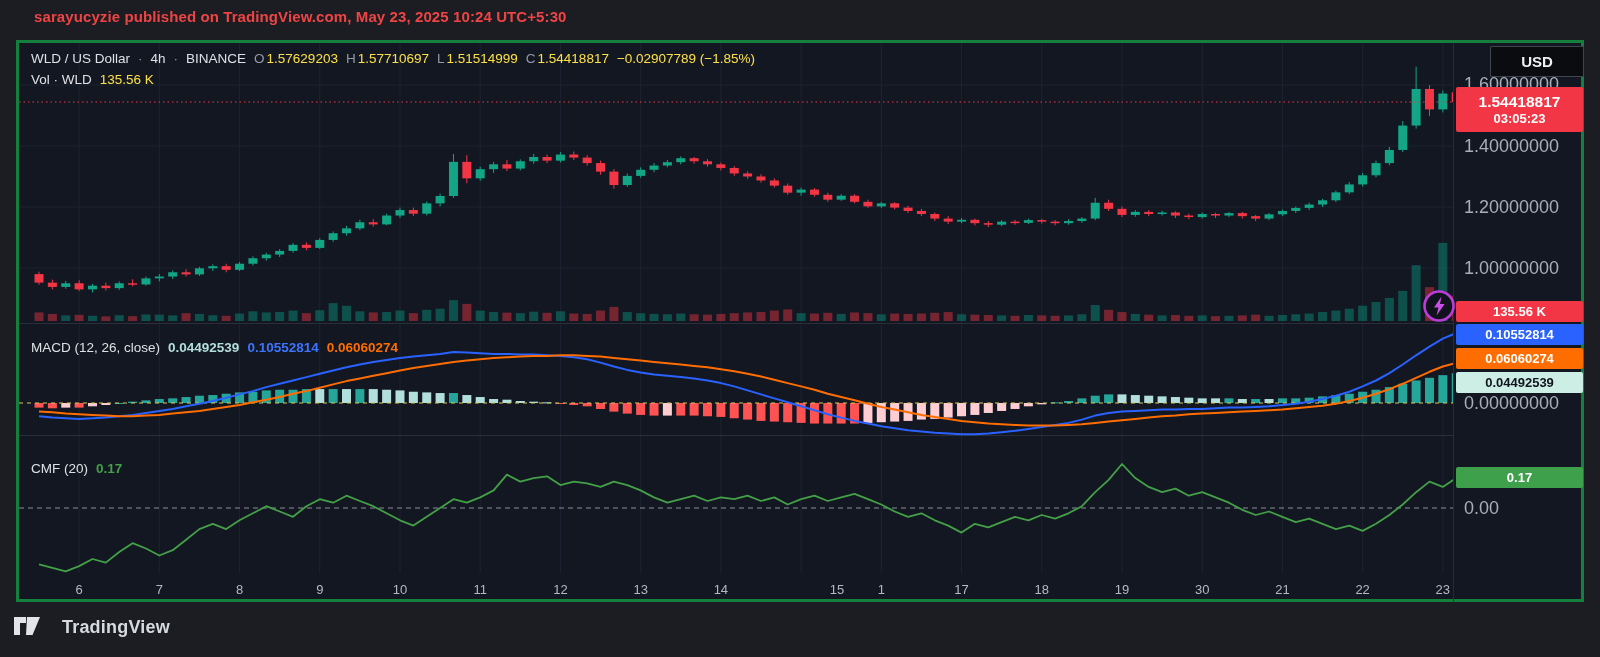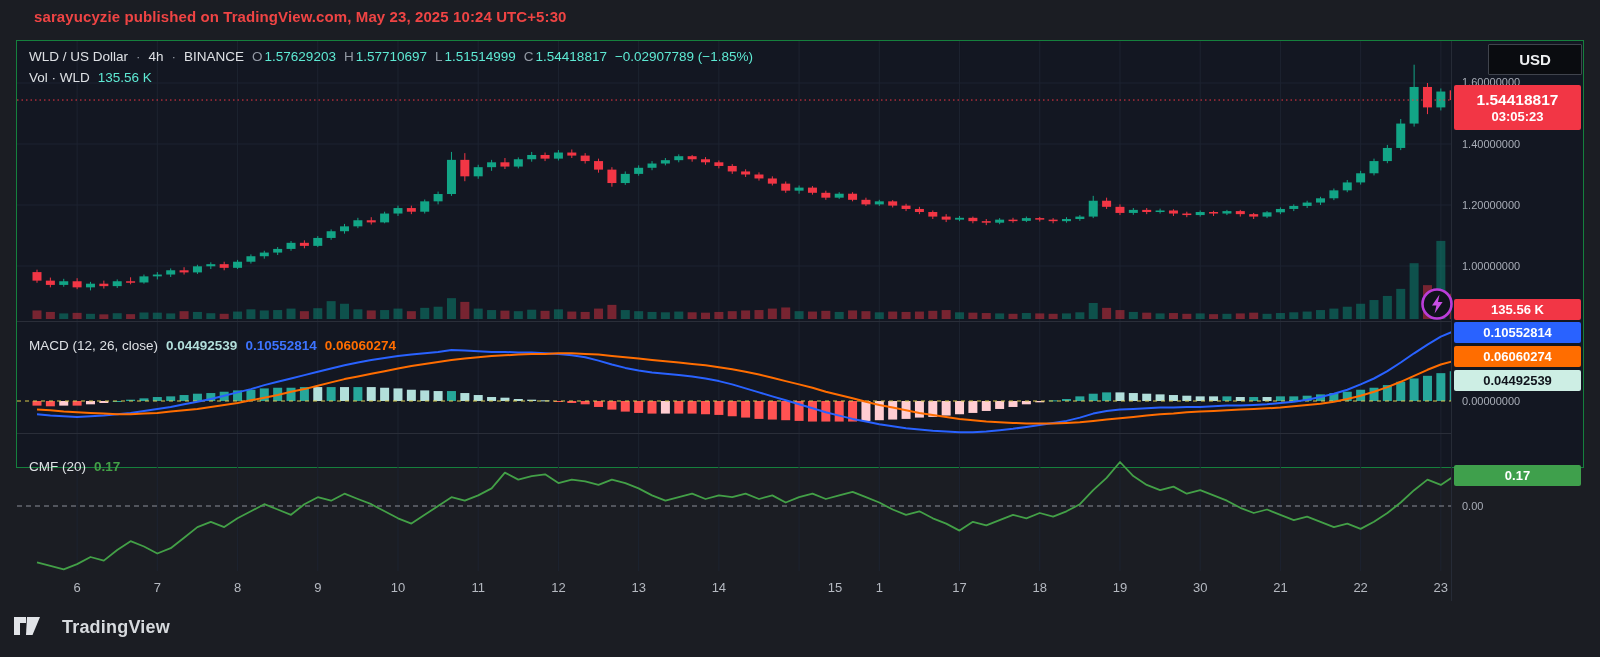--- a/index.html
+++ b/index.html
@@ -1,31 +1,31 @@
 <!DOCTYPE html>
 <html><head>
 <meta charset="utf-8">
 <style>
   html,body{margin:0;padding:0}
   body{width:1600px;height:657px;background:#1b1d23;font-family:"Liberation Sans",sans-serif;position:relative;overflow:hidden;color:#d1d4dc}
   .topbar{position:absolute;left:34px;top:8px;font-size:15px;font-weight:700;color:#ef4444;letter-spacing:.1px}
-  .chart{position:absolute;left:16px;top:40px;width:1568px;height:428px;background:#131722;border:1px solid #15803d;box-sizing:border-box}
+  .chart{position:absolute;left:16px;top:40px;width:1568px;height:562px;background:#131722;border:3px solid #15803d;box-sizing:border-box}
   #plot{position:absolute;left:0;top:0;display:block}
   
   .lgd{position:absolute;left:12px;display:flex;align-items:baseline;gap:8px;white-space:nowrap;font-size:13.5px;z-index:3}
   .lgd .sym{color:#dde0e4;font-weight:500}
   .lgd .dim{color:#939aa5}
-  .lgd .red{color:#5eead4;font-weight:500}
+  .lgd .red{color:#fde047;font-weight:500}
   .pair{display:inline-flex;gap:2px}
   .val{font-weight:600}
   .mint-t{color:#b2dfdb}.blue-t{color:#3d74ff}.orange-t{color:#ff6d00}.green-t{color:#43a047}
   
   .scale{position:absolute;left:1434px;top:0;width:133px;height:560px;border-left:1px solid #262b36;z-index:2}
   .usd-btn{position:absolute;right:3px;top:3px;width:92px;height:29px;border-radius:1px;background:#0a0c10;border:1px solid #40444d;color:#eef0f2;font-weight:700;font-size:15px;display:flex;align-items:center;justify-content:center;cursor:pointer}
-  .pslbl{position:absolute;left:10px;transform:translateY(-50%);font-size:11px;color:#a8adb7;z-index:1}
+  .pslbl{position:absolute;left:10px;transform:translateY(-50%);font-size:18px;color:#a8adb7;z-index:1}
   .axbox{position:absolute;left:2px;right:4px;height:21px;border-radius:2px;display:flex;align-items:center;justify-content:center;font-size:13px;font-weight:700;z-index:4}
   .axbox.red{background:#f23645;color:#fff}
   .axbox.blue{background:#2962ff;color:#fff}
   .axbox.orange{background:#ff6d00;color:#fff}
   .axbox.mint{background:#cdeee4;color:#10141c}
   .axbox.green{background:#3fa04c;color:#fff}
   .pricebox{position:absolute;left:2px;right:4px;top:44px;height:45px;border-radius:2px;background:#f23645;color:#fff;display:flex;flex-direction:column;align-items:center;justify-content:center;line-height:1.25;z-index:4}
   .pricebox .p{font-size:15.5px;font-weight:700}
   .pricebox .cd{font-size:13px;font-weight:600}
   

